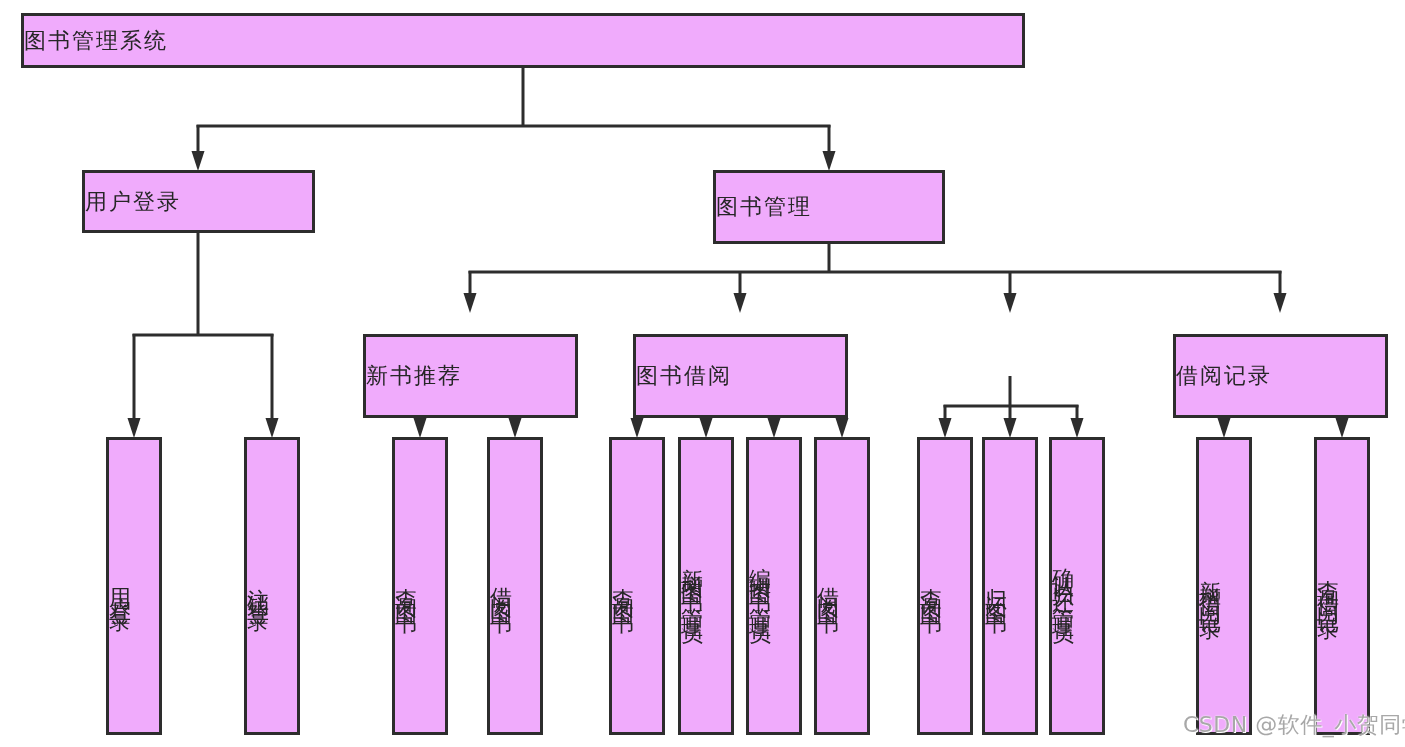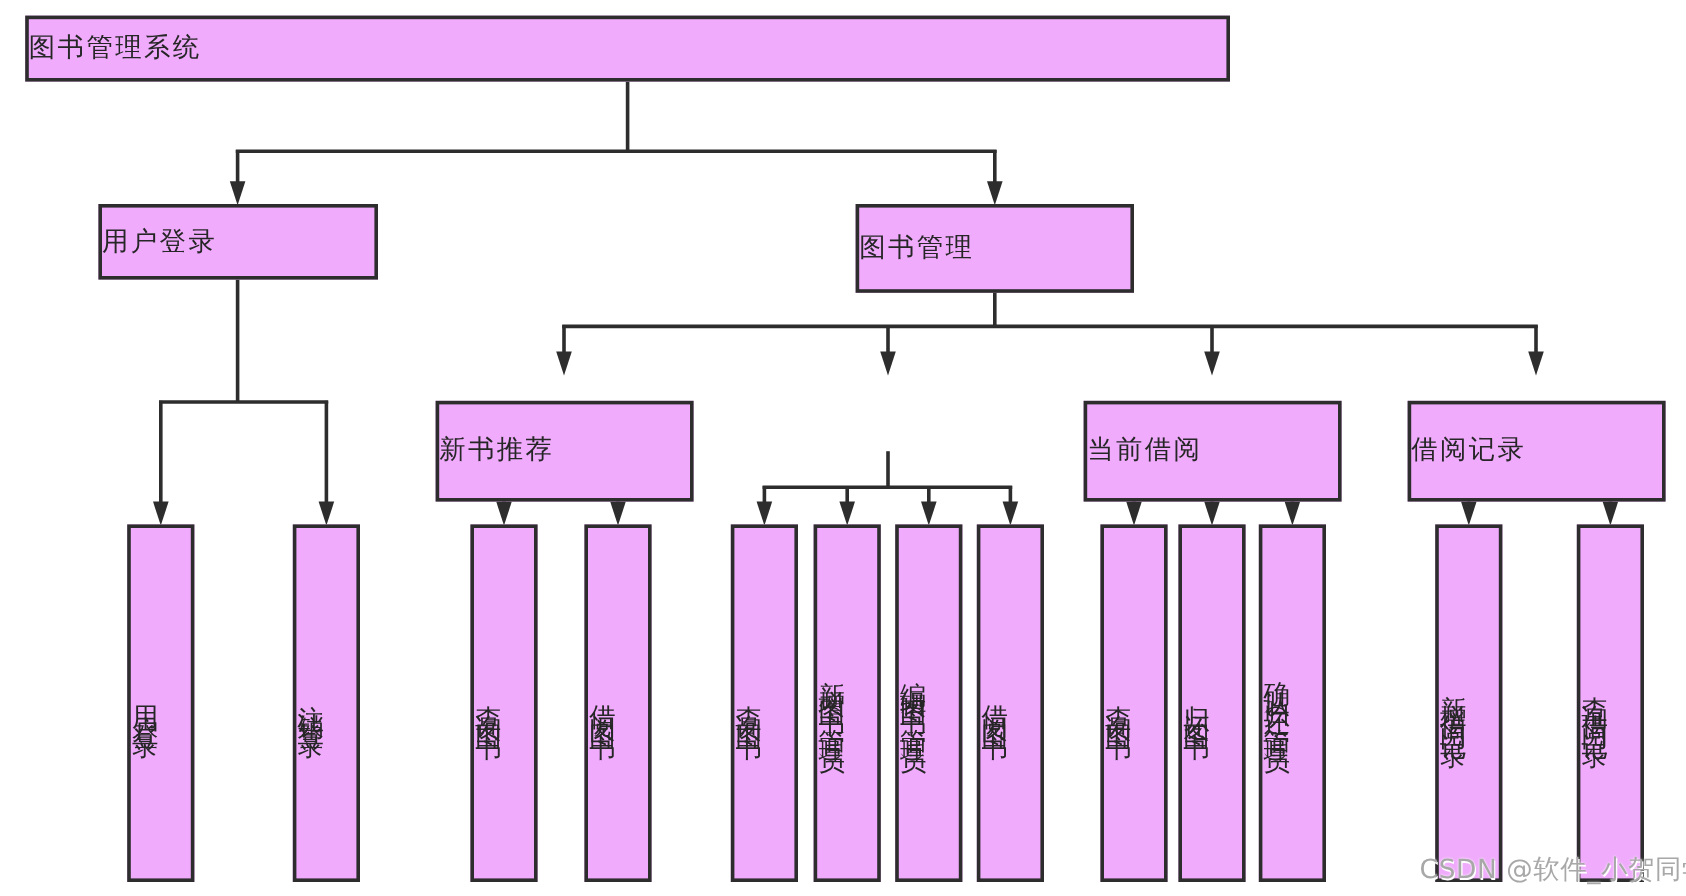--- a/index.html
+++ b/index.html
@@ -169,22 +169,22 @@
   <div class="node n-login">
     <span>用户登录</span>
   </div>
   <div class="node n-mgmt">
     <span>图书管理</span>
   </div>
 
   <div class="node n-sec n-sec1">
     <span>新书推荐</span>
   </div>
-  <div class="node n-sec n-sec3">
-    <span>当前借阅</span>
+  <div class="node n-sec n-sec2">
+    <span>图书借阅</span>
   </div>
   <div class="node n-sec n-sec4">
     <span>借阅记录</span>
   </div>
 
   <div class="node v-node n-leaf n-l1">
     <span>用户登录</span>
   </div>
   <div class="node v-node n-leaf n-l2">
     <span>注销登录</span>

